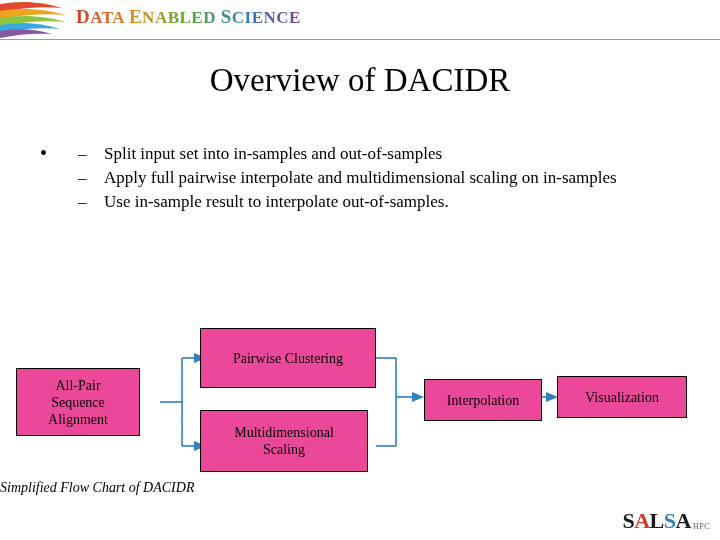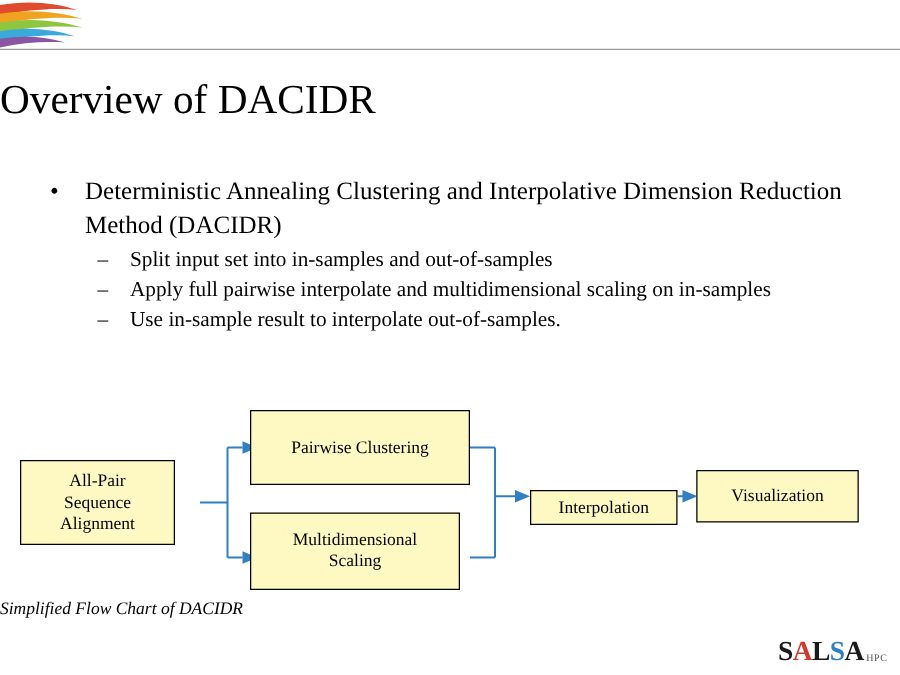--- a/index.html
+++ b/index.html
@@ -51,21 +51,21 @@
     width: 720px; height: 1px;
     background: #9a9a9a;
   }
 
   
   #slide-title {
     position: absolute;
     left: 0;
     top: 62px;
     width: 720px;
-    text-align: left;
+    text-align: center;
     font-size: 33px;
     font-family: "Liberation Serif", serif;
   }
 
   
   #bullets {
     position: absolute;
     left: 32px;
     top: 140px;
     width: 660px;
@@ -103,33 +103,33 @@
     position: absolute;
     left: 0;
     top: 318px;
     width: 720px;
     height: 190px;
   }
   .box {
     position: absolute;
     box-sizing: border-box;
     border: 1px solid #000000;
-    background: #fef9c3;
+    background: #ec4899;
     font-size: 14px;
     line-height: 17px;
     display: flex;
     align-items: center;
     justify-content: center;
     text-align: center;
     font-family: "Liberation Serif", serif;
   }
   #box-allpair   { left: 16px;  top: 50px;  width: 124px; height: 68px; }
   #box-pairwise  { left: 200px; top: 10px;  width: 176px; height: 60px; }
   #box-mds       { left: 200px; top: 92px;  width: 168px; height: 62px; }
-  #box-interp    { left: 424px; top: 74px;  width: 118px; height: 28px; }
+  #box-interp    { left: 424px; top: 61px;  width: 118px; height: 42px; }
   #box-viz       { left: 557px; top: 58px;  width: 130px; height: 42px; }
 
   #diagram svg {
     position: absolute;
     left: 0; top: 0;
     width: 720px; height: 190px;
   }
   #caption {
     position: absolute;
     left: 0;
@@ -175,29 +175,31 @@
 <div id="header-band">
   <div id="header-swoosh">
     <svg width="80" height="40" viewBox="0 0 80 40">
       <path d="M0,4 C22,0 44,2 62,8 C44,6 22,8 0,12 Z" fill="#e04a2f"></path>
       <path d="M0,11 C22,7 46,9 66,15 C46,13 22,15 0,19 Z" fill="#f0a31e"></path>
       <path d="M0,18 C22,14 46,16 66,22 C46,20 22,22 0,26 Z" fill="#8ec63f"></path>
       <path d="M0,25 C20,21 42,23 60,29 C42,27 20,29 0,33 Z" fill="#3aa9dc"></path>
       <path d="M0,31 C18,28 36,29 52,34 C36,33 18,34 0,38 Z" fill="#8a56a3"></path>
     </svg>
   </div>
+  <div id="header-title">
+    <span class="w"><span class="cap">D</span>ATA <span class="cap">E</span>NABLED <span class="cap">S</span>CIENCE</span>
+  </div>
   <div id="header-rule"></div>
 </div>
 
 <div id="slide-title">Overview of DACIDR</div>
 
 <div id="bullets">
   <div class="lvl1">
     <span class="bullet">•</span>
-    <span>Deterministic Annealing Clustering and Interpolative Dimension Reduction Method (DACIDR)</span>
   </div>
 
   <div class="lvl2">
     <span class="dash">–</span>
     <span>Split input set into </span><span class="it">in-samples</span><span> and </span><span class="it">out-of-samples</span>
   </div>
 
   <div class="lvl2">
     <span class="dash">–</span>
     <span>Apply full pairwise interpolate and multidimensional scaling on </span><span class="it">in-samples</span>

